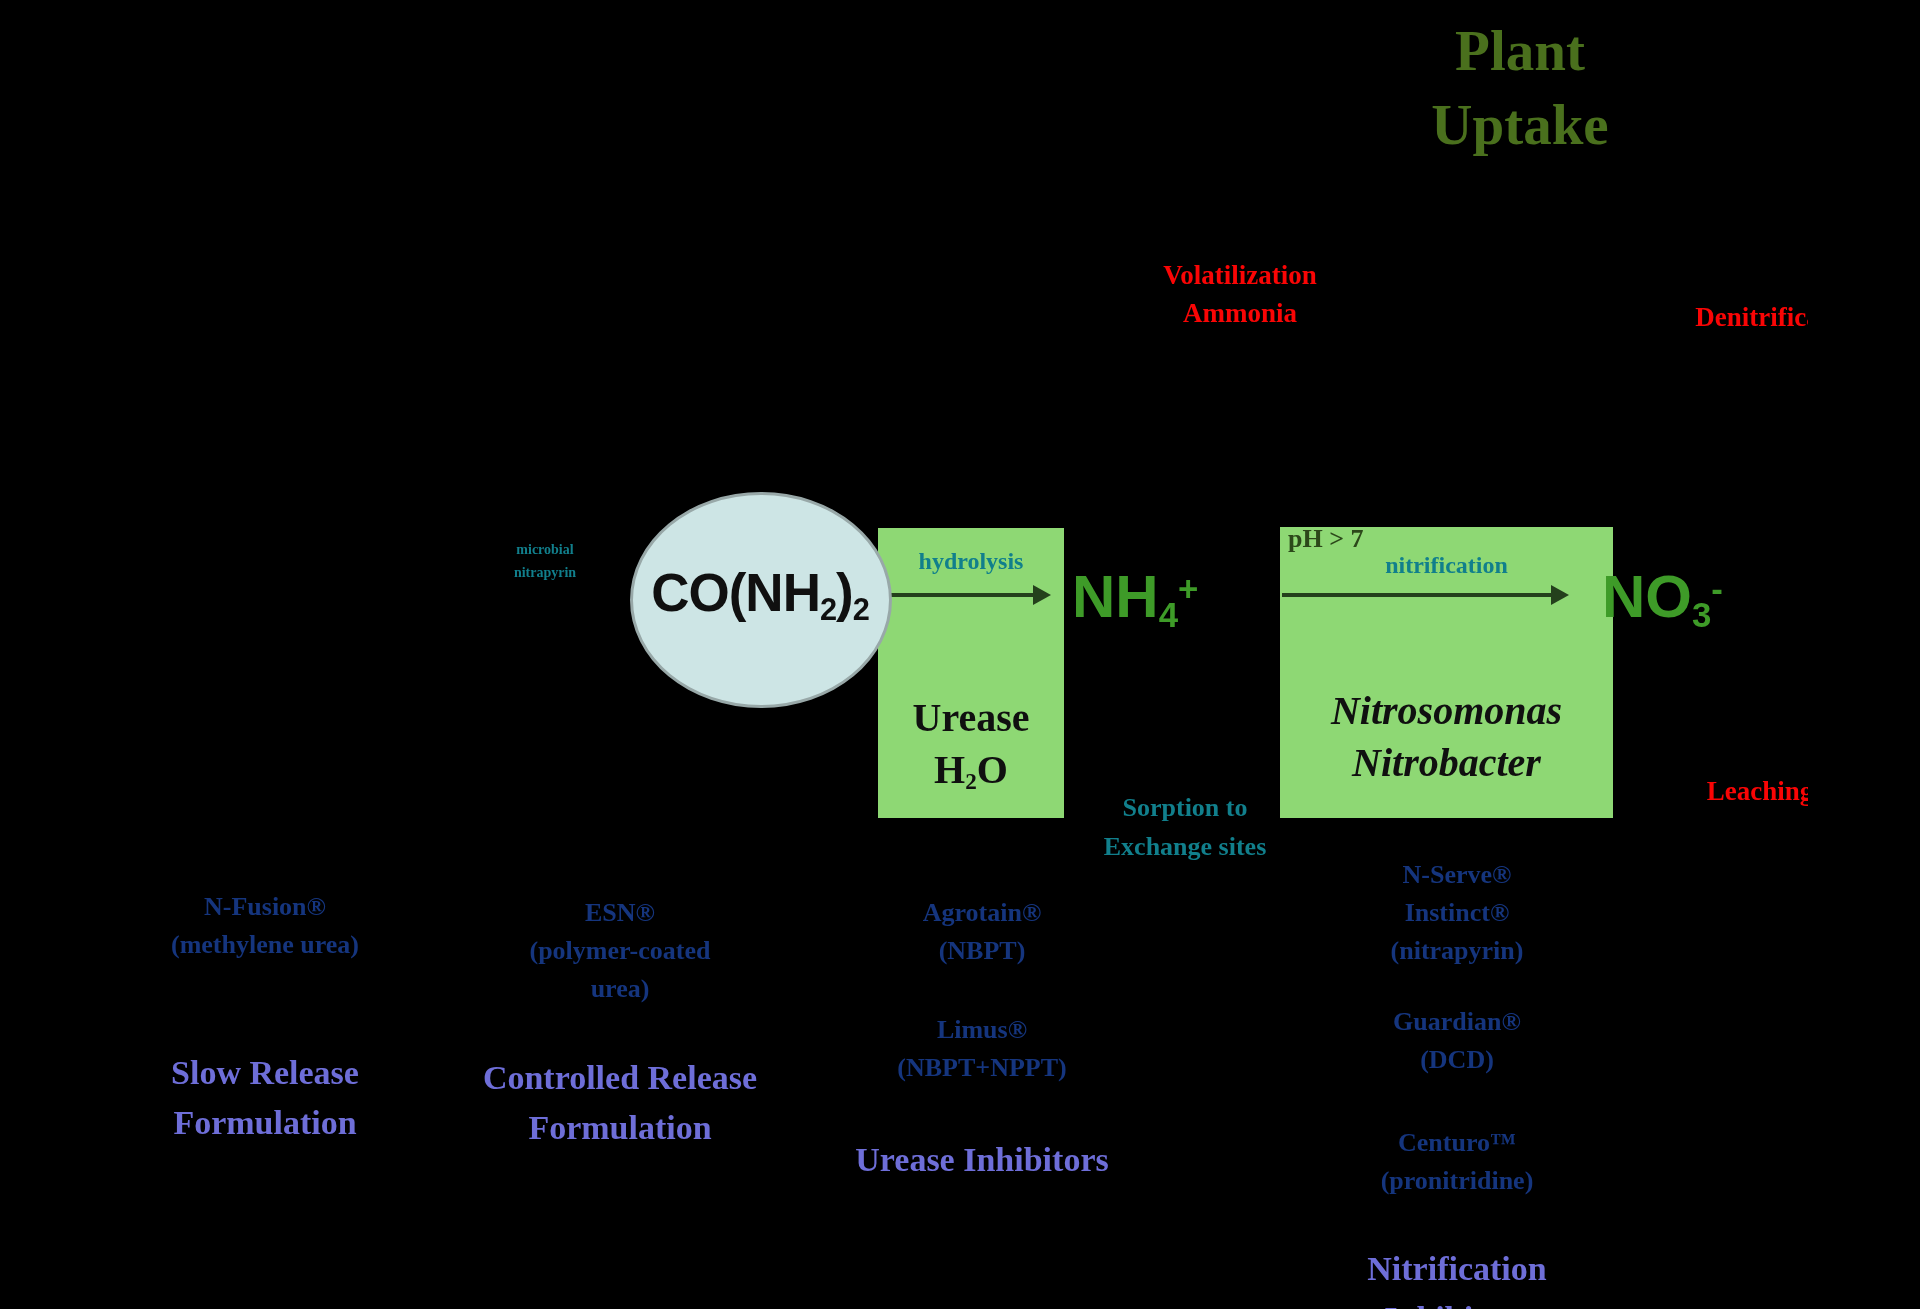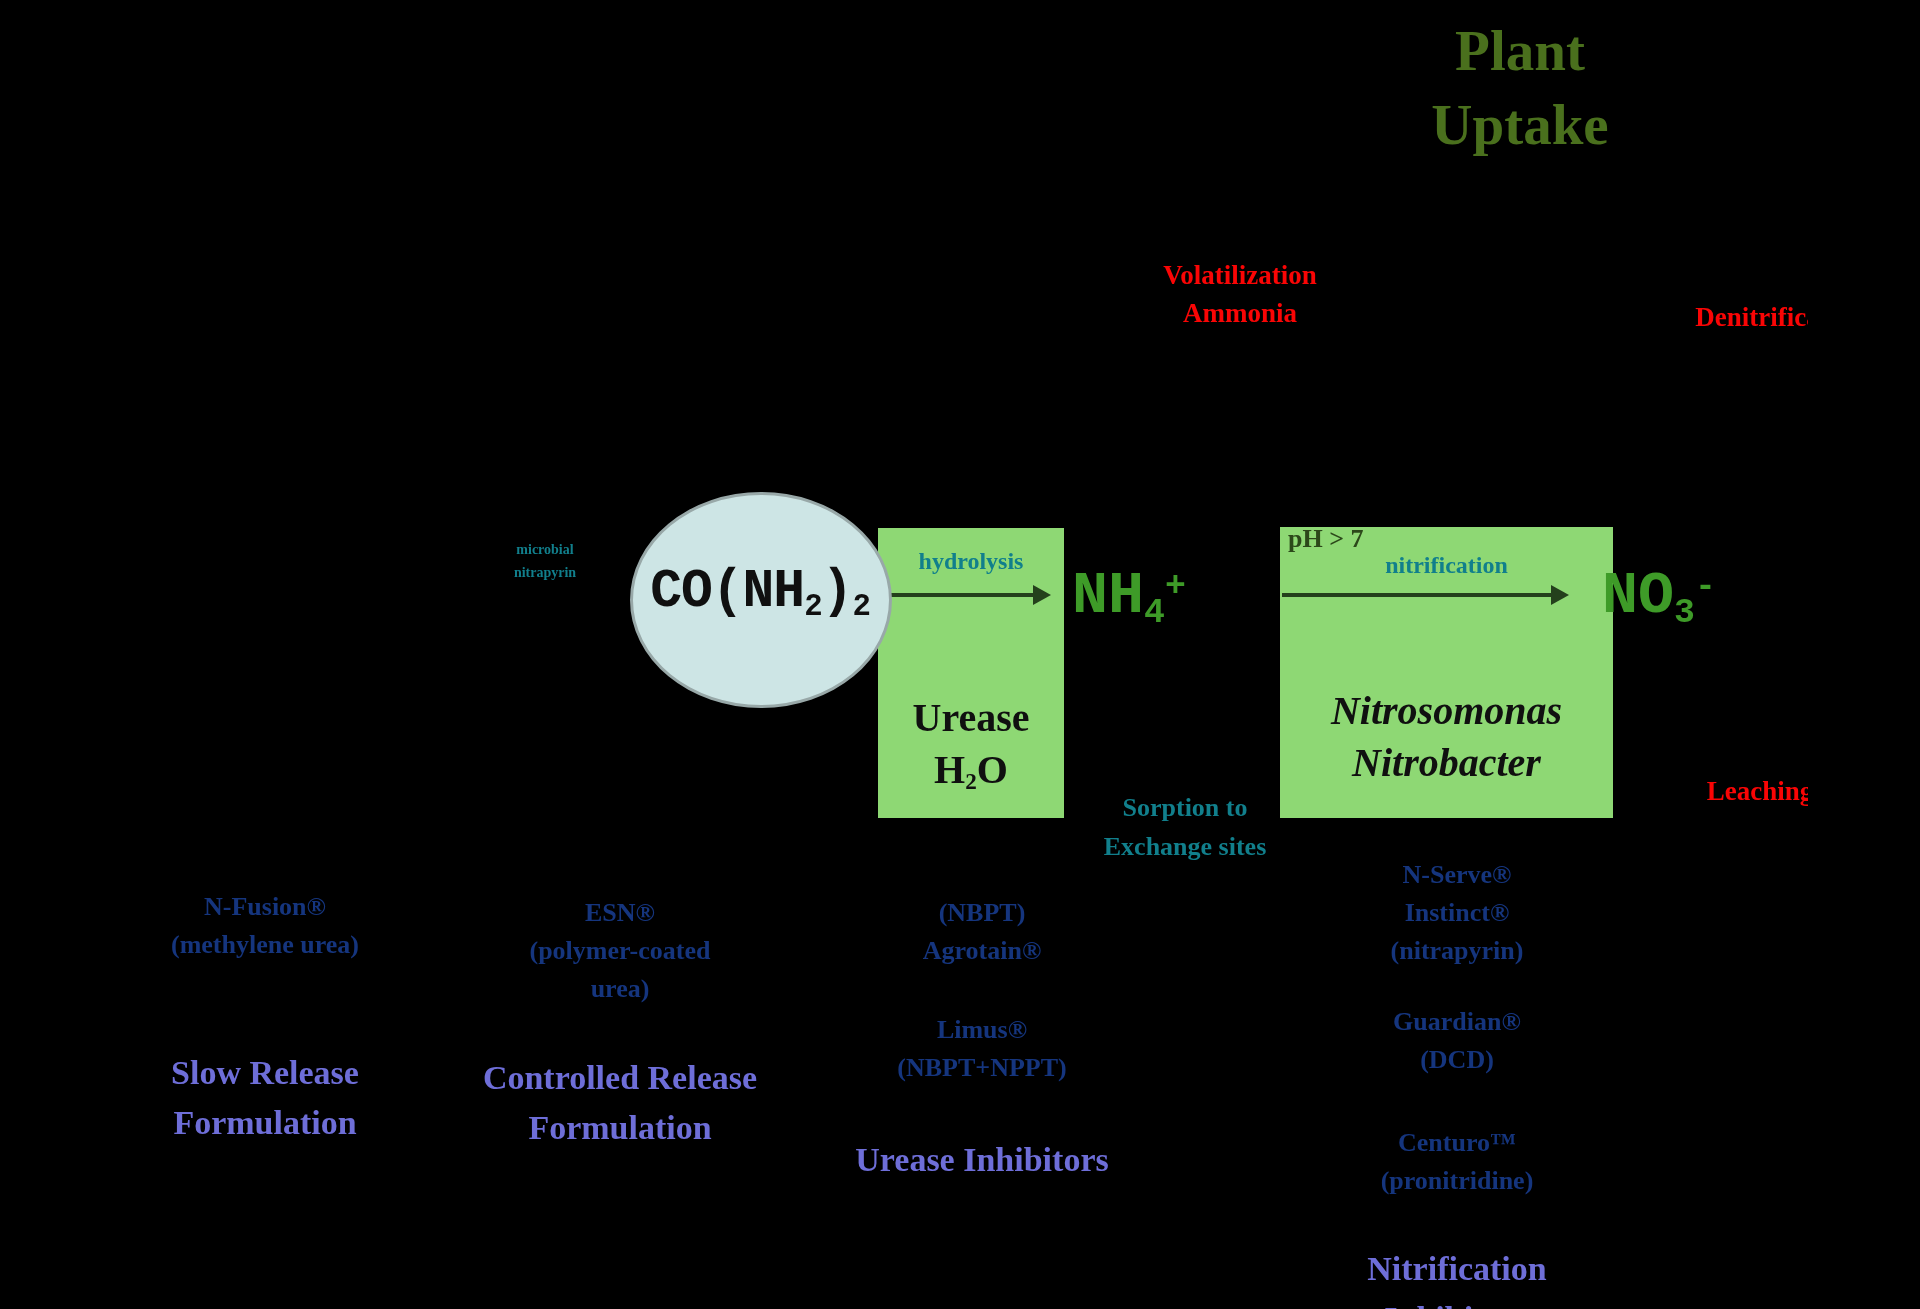--- a/index.html
+++ b/index.html
@@ -1,21 +1,21 @@
 <!DOCTYPE html>
 <html><head>
 <meta charset="utf-8">
 <style>
   html,body{margin:0;padding:0;background:#000;}
   .canvas{position:relative;width:1808px;height:1309px;background:#000000;overflow:hidden;
           font-family:"Liberation Serif","DejaVu Serif",serif;}
   .abs{position:absolute;}
   .ctr{text-align:center;}
   .serifb{font-family:"Liberation Serif","DejaVu Serif",serif;font-weight:bold;}
-  .sansb{font-family:Liberation Mono, monospace;font-weight:bold;}
+  .sansb{font-family:Liberation Sans, sans-serif;font-weight:bold;}
 
   .title-green{color:#4a701d;font-size:57px;line-height:1.3;}
   .loss-red{color:#fa0505;font-size:27px;line-height:1.42;}
   .teal{color:#117f8c;}
   .navy{color:#15357e;font-size:26px;line-height:1.46;}
   .purple{color:#6e6ed8;font-size:34px;line-height:1.48;}
 
   .greenbox{background:#8ed874;}
   .ellipse{background:#cde5e5;border:3px solid #98a8a8;border-radius:50%;box-sizing:border-box;}
 
@@ -104,22 +104,22 @@
     <div>ESN®</div>
     <div>(polymer-coated</div>
     <div>urea)</div>
   </div>
   <div class="abs ctr serifb purple" style="left:460px;top:1053px;width:320px;">
     <div>Controlled Release</div>
     <div>Formulation</div>
   </div>
 
   <div class="abs ctr serifb navy" style="left:822px;top:894px;width:320px;">
+    <div>Agrotain®</div>
     <div>(NBPT)</div>
-    <div>Agrotain®</div>
   </div>
   <div class="abs ctr serifb navy" style="left:822px;top:1011px;width:320px;">
     <div>Limus®</div>
     <div>(NBPT+NPPT)</div>
   </div>
   <div class="abs ctr serifb purple" style="left:822px;top:1135px;width:320px;">Urease Inhibitors</div>
 
   <div class="abs ctr serifb navy" style="left:1297px;top:856px;width:320px;">
     <div>N-Serve®</div>
     <div>Instinct®</div>

